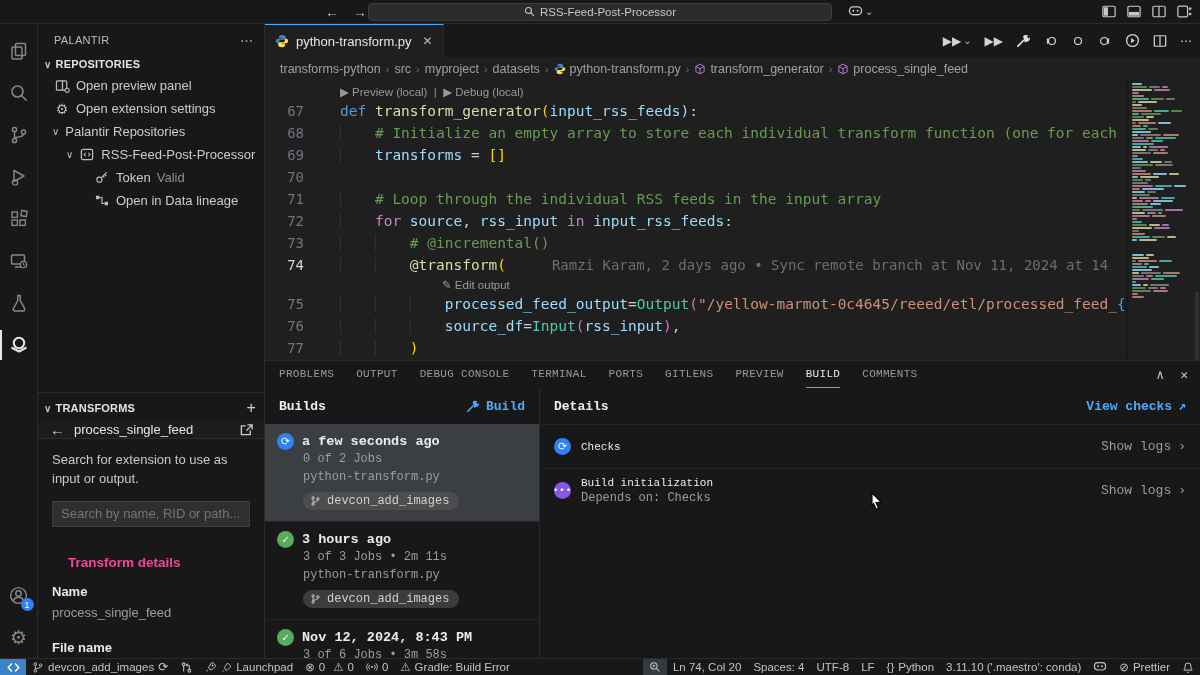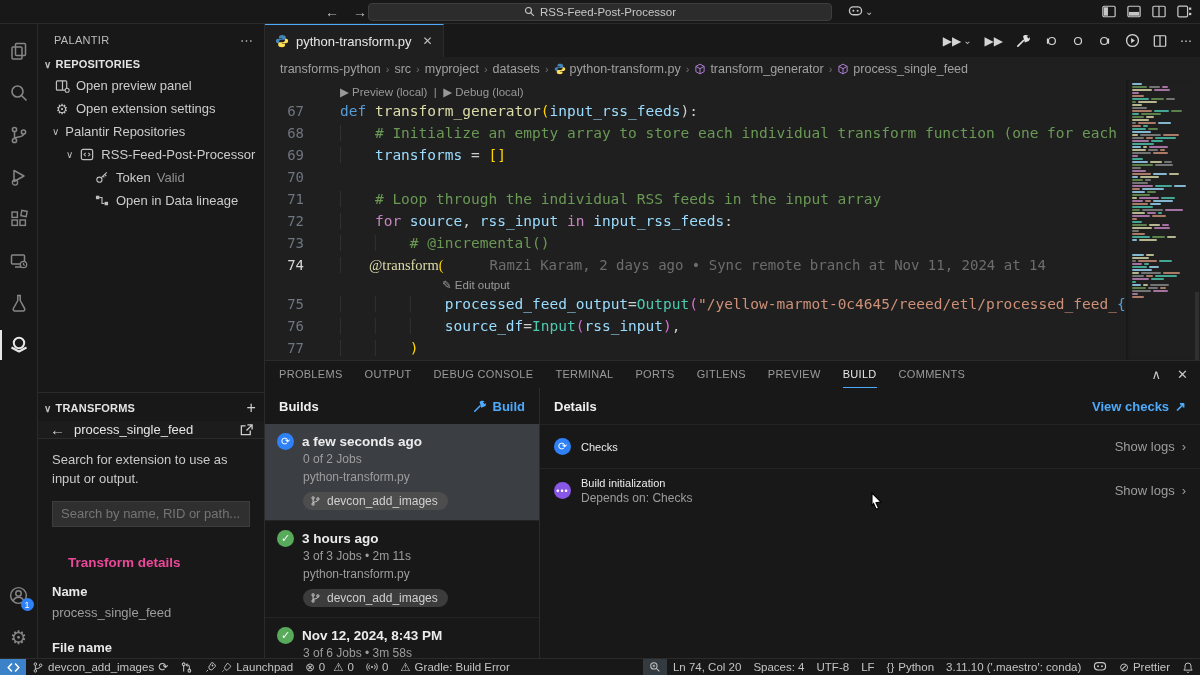--- a/index.html
+++ b/index.html
@@ -86,21 +86,21 @@
 
   .minimap { position:absolute; top:0; right:6px; width:68px; bottom:0; background:#1f1f1f;
     box-shadow:inset 3px 0 4px -3px rgba(0,0,0,.6); padding:3px 2px 0 6px; }
   .mm-line { height:2px; margin-bottom:1px; display:flex; gap:2px; }
   .mm-bar { height:2px; border-radius:1px; }
   .vscroll { position:absolute; top:0; right:0; width:6px; bottom:0; }
   .vscroll-handle { position:absolute; top:212px; height:110px; left:1px; width:4px; background:#4a4a4a66; }
 
   
   .panel { height:298px; border-top:1px solid #2b2b2b; background:#181818; display:flex;
-    flex-direction:column; flex:none; }
+    flex-direction:column; flex:none;font-family:Liberation Mono, monospace; }
   .panel-tabs { height:27px; display:flex; align-items:center; gap:22px; padding:0 14px; flex:none; position:relative; }
   .ptab { font-size:11px; letter-spacing:.3px; color:#9a9a9a; cursor:pointer; height:100%;
     display:flex; align-items:center; border-bottom:1px solid transparent; }
   .ptab.active { color:#e7e7e7; border-bottom:1px solid #4daafc; }
   .panel-actions { position:absolute; right:12px; top:0; height:100%; display:flex; gap:16px;
     align-items:center; color:#c7c7c7; font-size:13px; }
   .panel-body { flex:1; display:flex; min-height:0; }
   .builds-col { width:275px; border-right:1px solid #2b2b2b; display:flex; flex-direction:column; flex:none; }
   .col-head { height:36px; display:flex; align-items:center; padding:0 14px; flex:none; }
   .col-title { font-size:13px; font-weight:bold; color:#efefef; flex:1; }
@@ -446,21 +446,21 @@
       <div class="editor-body">
         <div class="code-scroll">
             <div class="crow lens-row"><span class="gutter"></span><span style="margin-left: 20px;">▶ Preview (local)  |  ▶ Debug (local)</span></div>
             <div class="crow"><span class="gutter">67</span><span class="ctext" style="padding-left: 20px;"><span class="tk-kw">def </span><span class="tk-fn">transform_generator</span><span class="tk-br1">(</span><span class="tk-var">input_rss_feeds</span><span class="tk-pln">):</span></span></div>
             <div class="crow"><span class="gutter">68</span><span class="ctext" style="padding-left: 20px;"><span class="ind tk-pln">    </span><span class="tk-comment"># Initialize an empty array to store each individual transform function (one for each c</span></span></div>
             <div class="crow"><span class="gutter">69</span><span class="ctext" style="padding-left: 20px; text-align: right;"><span class="ind tk-pln">    </span><span class="tk-var">transforms</span><span class="tk-pln"> = </span><span class="tk-br1">[]</span></span></div>
             <div class="crow"><span class="gutter">70</span><span class="ctext" style="padding-left: 20px;"></span></div>
             <div class="crow"><span class="gutter">71</span><span class="ctext" style="padding-left: 20px;"><span class="ind tk-pln">    </span><span class="tk-comment"># Loop through the individual RSS feeds in the input array</span></span></div>
             <div class="crow"><span class="gutter">72</span><span class="ctext" style="padding-left: 20px;"><span class="ind tk-pln">    </span><span class="tk-kw2">for</span><span class="tk-pln"> </span><span class="tk-var">source</span><span class="tk-pln">, </span><span class="tk-var">rss_input</span><span class="tk-pln"> </span><span class="tk-kw2">in</span><span class="tk-pln"> </span><span class="tk-var">input_rss_feeds</span><span class="tk-pln">:</span></span></div>
             <div class="crow"><span class="gutter">73</span><span class="ctext" style="padding-left: 20px;"><span class="ind tk-pln">        </span><span class="tk-comment"># @incremental()</span></span></div>
-            <div class="crow current"><span class="gutter">74</span><span class="ctext" style="padding-left: 20px; font-family: Liberation Serif, serif;"><span class="ind tk-pln">        </span><span class="tk-fn">@transform</span><span class="tk-br1">(</span></span><span class="blame">Ramzi Karam, 2 days ago • Sync remote branch at Nov 11, 2024 at 14</span></div>
+            <div class="crow current"><span class="gutter">74</span><span class="ctext" style="padding-left: 20px;"><span class="ind tk-pln">        </span><span class="tk-fn">@transform</span><span class="tk-br1">(</span></span><span class="blame">Ramzi Karam, 2 days ago • Sync remote branch at Nov 11, 2024 at 14</span></div>
             <div class="crow lens-row"><span class="gutter"></span><span style="margin-left: 122px;">✎ Edit output</span></div>
             <div class="crow"><span class="gutter">75</span><span class="ctext" style="padding-left: 20px;"><span class="ind tk-pln">            </span><span class="tk-var">processed_feed_output</span><span class="tk-pln">=</span><span class="tk-cls">Output</span><span class="tk-br2">(</span><span class="tk-str">"/yellow-marmot-0c4645/reeed/etl/processed_feed_</span><span class="tk-interp">{s</span></span></div>
             <div class="crow"><span class="gutter">76</span><span class="ctext" style="padding-left: 20px; text-align: right;"><span class="ind tk-pln">            </span><span class="tk-var">source_df</span><span class="tk-pln">=</span><span class="tk-cls">Input</span><span class="tk-br2">(</span><span class="tk-var">rss_input</span><span class="tk-br2">)</span><span class="tk-pln">,</span></span></div>
             <div class="crow"><span class="gutter">77</span><span class="ctext" style="padding-left: 20px;"><span class="ind tk-pln">        </span><span class="tk-br1">)</span></span></div>
           </div>
         <div class="minimap">
             <div class="mm-line">
               <span class="mm-bar" style="width: 9.886px; background: rgb(156, 220, 254); opacity: 0.8;"></span>
             </div>
             <div class="mm-line">

